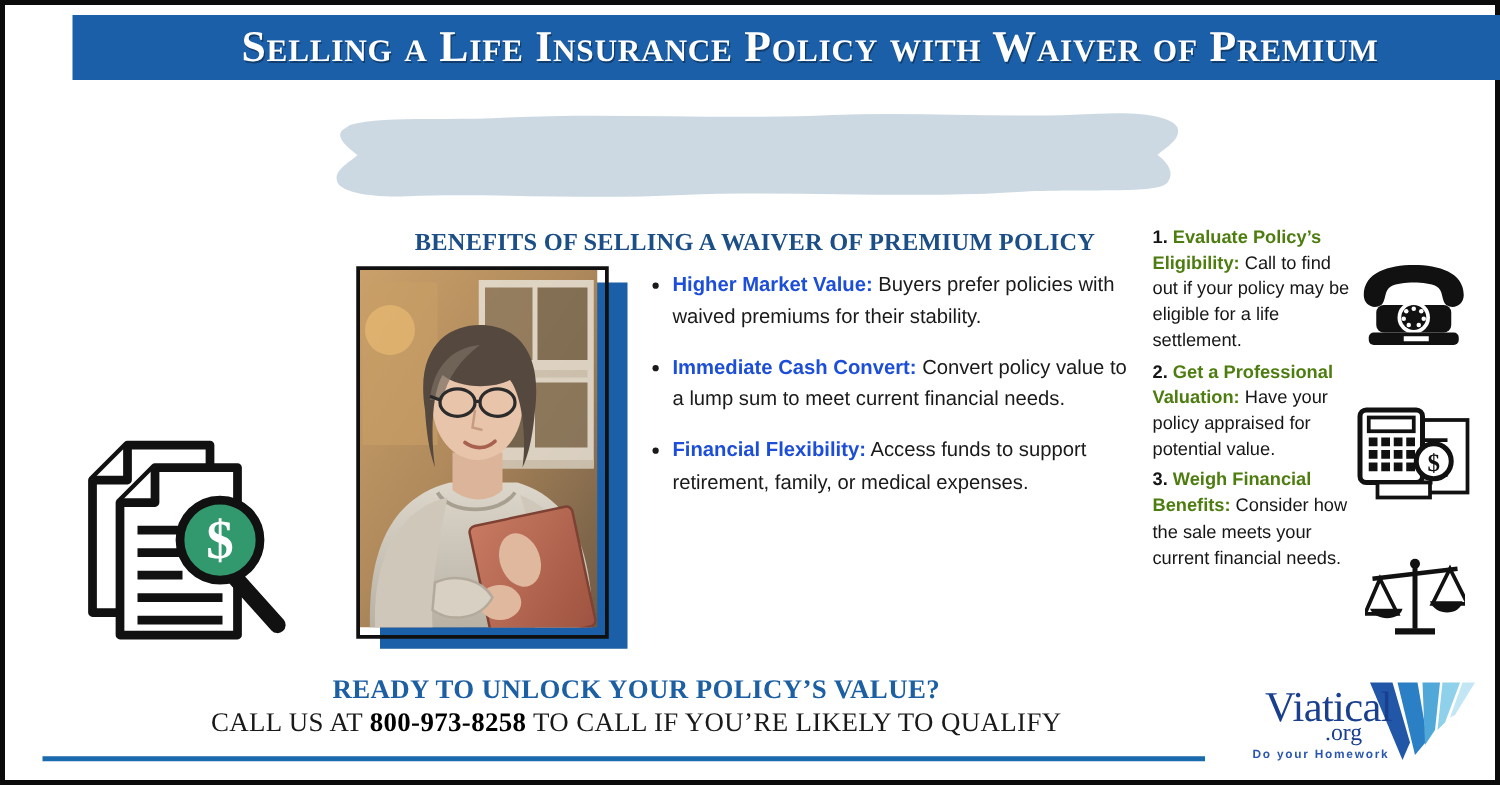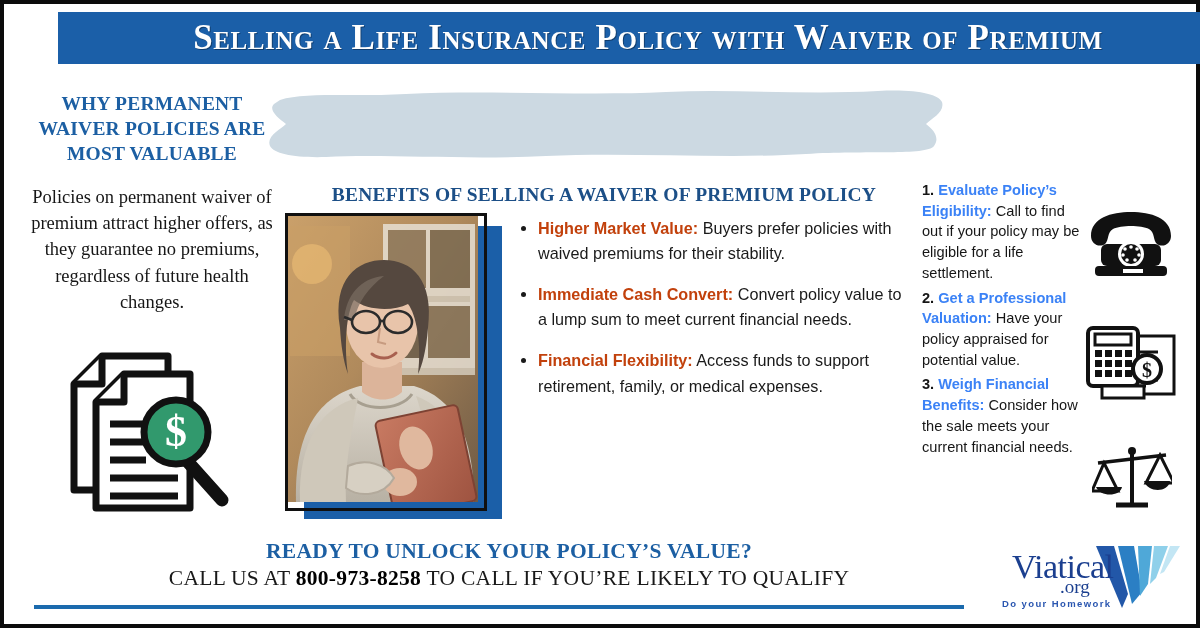--- a/index.html
+++ b/index.html
@@ -39,29 +39,29 @@
           font-size:19.5px;letter-spacing:.2px;}
 
   .photo-shadow{position:absolute;left:300px;top:222px;width:198px;height:293px;
           background:#1b5fa8;}
   .photo{position:absolute;left:281px;top:209px;width:196px;height:292px;
           border:3px solid #101010;overflow:hidden;}
 
   .bullets{position:absolute;left:512px;top:212px;width:392px;}
   .bullets li{font-size:16.2px;line-height:1.55;color:#1a1a1a;margin-bottom:16px;}
   .bullets ul{margin:0;padding-left:22px;}
-  .bullets b{font-weight:700;color:#c2410c;}
+  .bullets b{font-weight:700;color:#1d4ed8;}
 
   
   .right-col{position:absolute;left:908px;top:88px;width:272px;}
   .right-head{font-family:"Liberation Serif",serif;color:#1c5fa3;font-weight:700;
           font-size:19.5px;line-height:1.3;text-align:center;letter-spacing:.2px;}
   .steps{position:absolute;left:918px;top:176px;width:165px;}
   .step{font-size:14.6px;line-height:1.42;color:#161616;}
-  .step b{font-weight:700;color:#3b82f6;}
+  .step b{font-weight:700;color:#4d7c0f;}
   .step-num{font-weight:700;}
 
   .ricon{position:absolute;}
 
   
   .cta1{position:absolute;left:150px;top:535px;width:710px;text-align:center;
         font-family:"Liberation Serif",serif;font-weight:700;color:#1c5fa3;
         font-size:21.5px;letter-spacing:.3px;font-variant:small-caps;}
   .cta2{position:absolute;left:130px;top:562px;width:750px;text-align:center;
         font-family:"Liberation Serif",serif;color:#191919;font-size:21.5px;
@@ -81,24 +81,20 @@
 </style>
 </head>
 <body>
 
 <div class="poster">
 
   <div class="header">
     <div class="header-title">Selling a Life Insurance Policy with Waiver of Premium</div>
   </div>
 
-  <div class="left-col">
-    <div class="left-head">WHY PERMANENT WAIVER POLICIES ARE MOST VALUABLE</div>
-    <div class="left-body">Policies on permanent waiver of premium attract higher offers, as they guarantee no premiums, regardless of future health changes.</div>
-  </div>
 
   <svg class="doc-icon" viewBox="0 0 200 180">
     <path d="M12 44 L40 16 L106 16 L106 150 L12 150 Z" fill="#fff" stroke="#111" stroke-width="7" stroke-linejoin="round"></path>
     <path d="M40 16 L40 44 L12 44" fill="#fff" stroke="#111" stroke-width="7" stroke-linejoin="round"></path>
     <path d="M34 62 L62 34 L128 34 L128 168 L34 168 Z" fill="#fff" stroke="#111" stroke-width="7" stroke-linejoin="round"></path>
     <path d="M62 34 L62 62 L34 62" fill="#fff" stroke="#111" stroke-width="7" stroke-linejoin="round"></path>
     <g stroke="#111" stroke-width="7" stroke-linecap="butt">
       <line x1="48" y1="84" x2="84" y2="84"></line>
       <line x1="48" y1="102" x2="84" y2="102"></line>
       <line x1="48" y1="120" x2="84" y2="120"></line>

